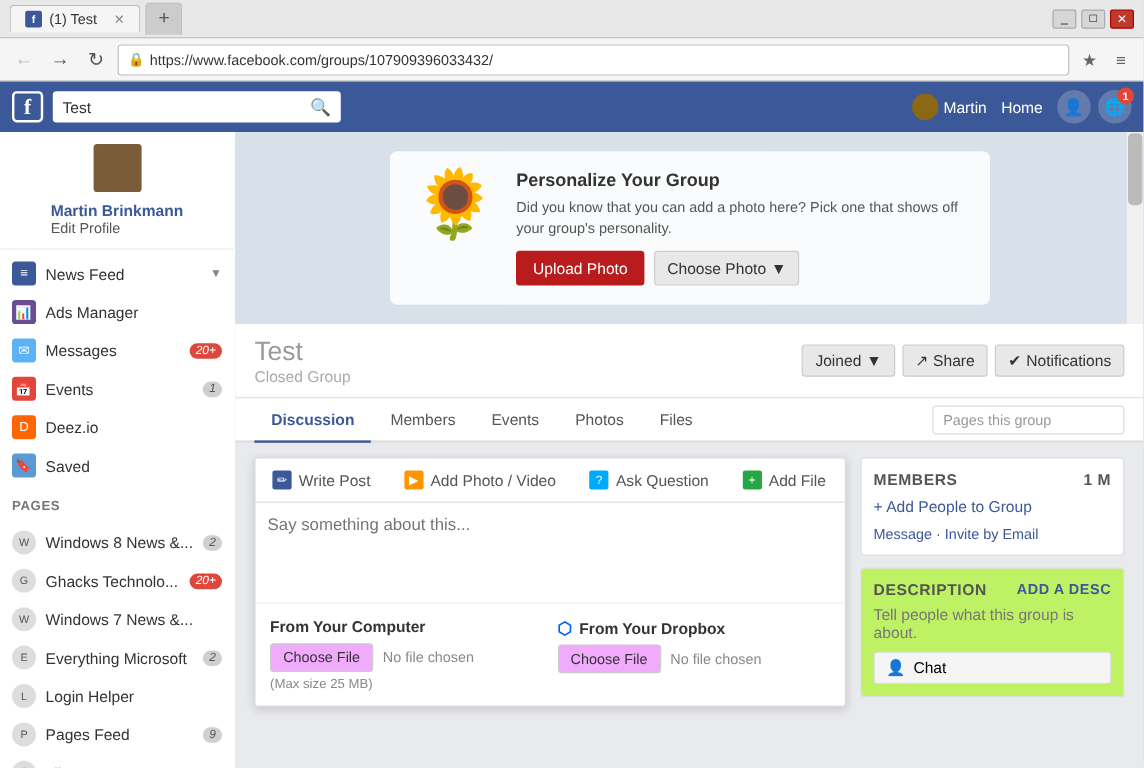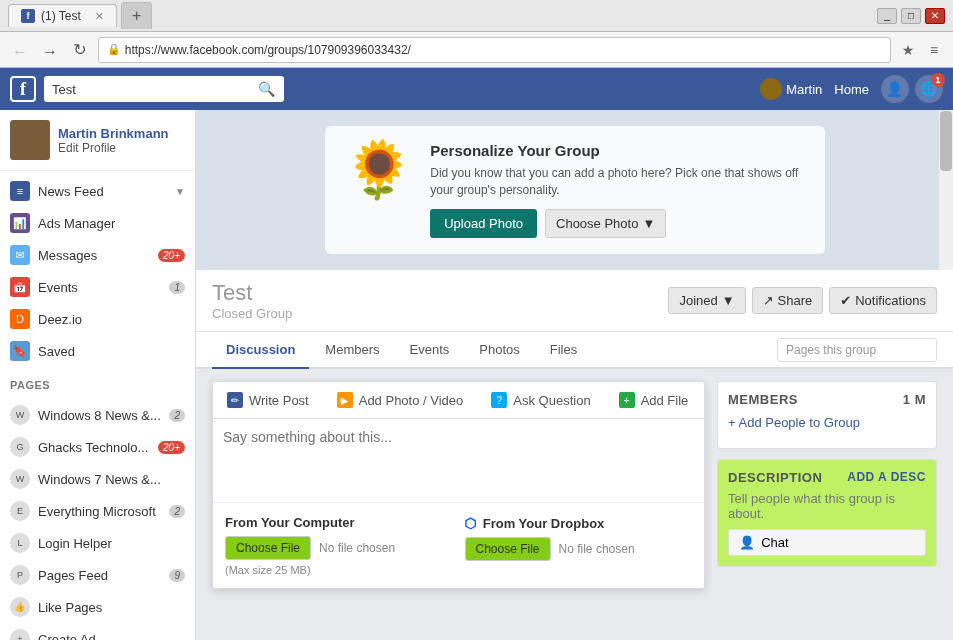--- a/index.html
+++ b/index.html
@@ -39,21 +39,21 @@
     .fb-avatar-sm { width: 22px; height: 22px; background: #8b6914; border-radius: 50%; }
     .fb-home-link { color: white; text-decoration: none; font-size: 13px; cursor: pointer; }
     .fb-icon-btn { position: relative; width: 28px; height: 28px; background: rgba(255,255,255,0.2); border-radius: 50%; display: flex; align-items: center; justify-content: center; cursor: pointer; }
     .fb-badge { position: absolute; top: -2px; right: -2px; background: #e0473b; color: white; font-size: 9px; border-radius: 50%; width: 14px; height: 14px; display: flex; align-items: center; justify-content: center; font-weight: bold; }
 
     
     .main-content { display: flex; flex: 1; overflow: hidden; }
 
     
     .sidebar { width: 196px; background: white; border-right: 1px solid #ddd; overflow-y: auto; flex-shrink: 0; }
-    .sidebar-profile { padding: 10px; display: flex; align-items: center; gap: 8px; border-bottom: 1px solid #eee; }
+    .sidebar-profile { padding: 10px; display: flex; align-items: center; gap: 8px; border-bottom: 1px solid #eee; flex-direction: column; }
     .sidebar-avatar { width: 40px; height: 40px; background: #7a5c3a; border-radius: 3px; flex-shrink: 0; }
     .sidebar-profile-info { display: flex; flex-direction: column; }
     .sidebar-name { font-size: 13px; font-weight: bold; color: #3b5998; }
     .sidebar-edit { font-size: 12px; color: #555; cursor: pointer; }
     .sidebar-nav { padding: 4px 0; }
     .sidebar-item { display: flex; align-items: center; padding: 6px 10px; cursor: pointer; color: #333; font-size: 13px; gap: 8px; }
     .sidebar-icon { width: 20px; height: 20px; border-radius: 3px; display: flex; align-items: center; justify-content: center; flex-shrink: 0; font-size: 11px; }
     .sidebar-icon.news-feed { background: #3b5998; color: white; }
     .sidebar-icon.ads { background: #6a4c93; color: white; }
     .sidebar-icon.messages { background: #5eb2f3; color: white; }
@@ -68,21 +68,21 @@
 
     
     .page-content { flex: 1; background: #e9eaed; overflow-y: auto; position: relative; }
 
     
     .group-cover { background: #d8e0ea; height: 160px; display: flex; align-items: center; justify-content: center; position: relative; }
     .personalize-box { background: rgba(255,255,255,0.85); border-radius: 6px; padding: 16px 20px; display: flex; align-items: flex-start; gap: 16px; max-width: 500px; }
     .personalize-text h3 { font-size: 15px; font-weight: bold; color: #333; margin-bottom: 6px; }
     .personalize-text p { font-size: 12px; color: #555; margin-bottom: 10px; line-height: 1.4; }
     .personalize-btns { display: flex; gap: 8px; }
-    .btn-upload { background: #0f766e; color: white; border: none; padding: 6px 14px; border-radius: 3px; font-size: 13px; cursor: pointer; }
+    .btn-upload { background: #b91c1c; color: white; border: none; padding: 6px 14px; border-radius: 3px; font-size: 13px; cursor: pointer; }
     .btn-choose { background: #e8e8e8; color: #333; border: 1px solid #ccc; padding: 6px 10px; border-radius: 3px; font-size: 13px; cursor: pointer; display: flex; align-items: center; gap: 4px; }
 
     
     .scrollbar-track { position: absolute; right: 0; top: 0; width: 14px; height: 100%; background: #f0f0f0; }
     .scrollbar-thumb { width: 12px; margin: 1px; height: 60px; background: #bbb; border-radius: 4px; }
 
     
     .group-info-bar { background: white; padding: 10px 16px; display: flex; align-items: center; justify-content: space-between; border-bottom: 1px solid #ddd; }
     .group-title-area { }
     .group-name { font-size: 22px; color: #999; font-weight: normal; }
@@ -113,21 +113,21 @@
     .post-tab-icon.file { background: #28a745; color: white; }
     .post-area { padding: 10px; }
     .post-input { width: 100%; border: none; outline: none; font-size: 14px; color: #999; resize: none; height: 60px; font-family: Arial; }
 
     
     .file-upload-area { border-top: 1px solid #eee; padding: 12px; display: flex; gap: 12px; }
     .upload-section { flex: 1; }
     .upload-title { font-size: 13px; font-weight: bold; color: #333; margin-bottom: 6px; display: flex; align-items: center; gap: 6px; }
     .dropbox-icon { color: #0061fe; font-size: 14px; }
     .file-row { display: flex; align-items: center; gap: 8px; }
-    .choose-file-btn { background: #84cc16; border: 1px solid #ccc; padding: 4px 10px; border-radius: 3px; font-size: 12px; cursor: pointer; color: #333; }
+    .choose-file-btn { background: #f0abfc; border: 1px solid #ccc; padding: 4px 10px; border-radius: 3px; font-size: 12px; cursor: pointer; color: #333; }
     .no-file-text { font-size: 12px; color: #888; }
     .max-size { font-size: 11px; color: #888; margin-top: 4px; }
 
     
     .group-sidebar { width: 220px; flex-shrink: 0; }
     .members-box { background: white; border: 1px solid #ddd; border-radius: 3px; padding: 10px; }
     .members-title { font-size: 13px; font-weight: bold; color: #555; text-transform: uppercase; letter-spacing: 0.5px; display: flex; justify-content: space-between; align-items: center; margin-bottom: 8px; }
     .add-people { color: #3b5998; font-size: 13px; cursor: pointer; margin-bottom: 8px; }
     .only-member-text { font-size: 13px; color: #555; margin-bottom: 8px; }
     .message-row { font-size: 12px; color: #555; }
@@ -387,20 +387,25 @@
           </div>
         </div>
 
         <div class="group-sidebar">
           <div class="members-box">
             <div class="members-title">
               <span>MEMBERS</span>
               <span>1 m</span>
             </div>
             <div class="add-people">+ Add People to Group</div>
+            <div class="message-row">
+              <a>Message</a>
+              <span> · </span>
+              <a>Invite by Email</a>
+            </div>
           </div>
           <div class="desc-box">
             <div class="desc-title">
               <span>DESCRIPTION</span>
               <a class="desc-link">Add a Desc</a>
             </div>
             <div class="desc-text">Tell people what this group is about.</div>
             <div class="chat-btn">
               <span>👤</span>
               <span>Chat</span>

